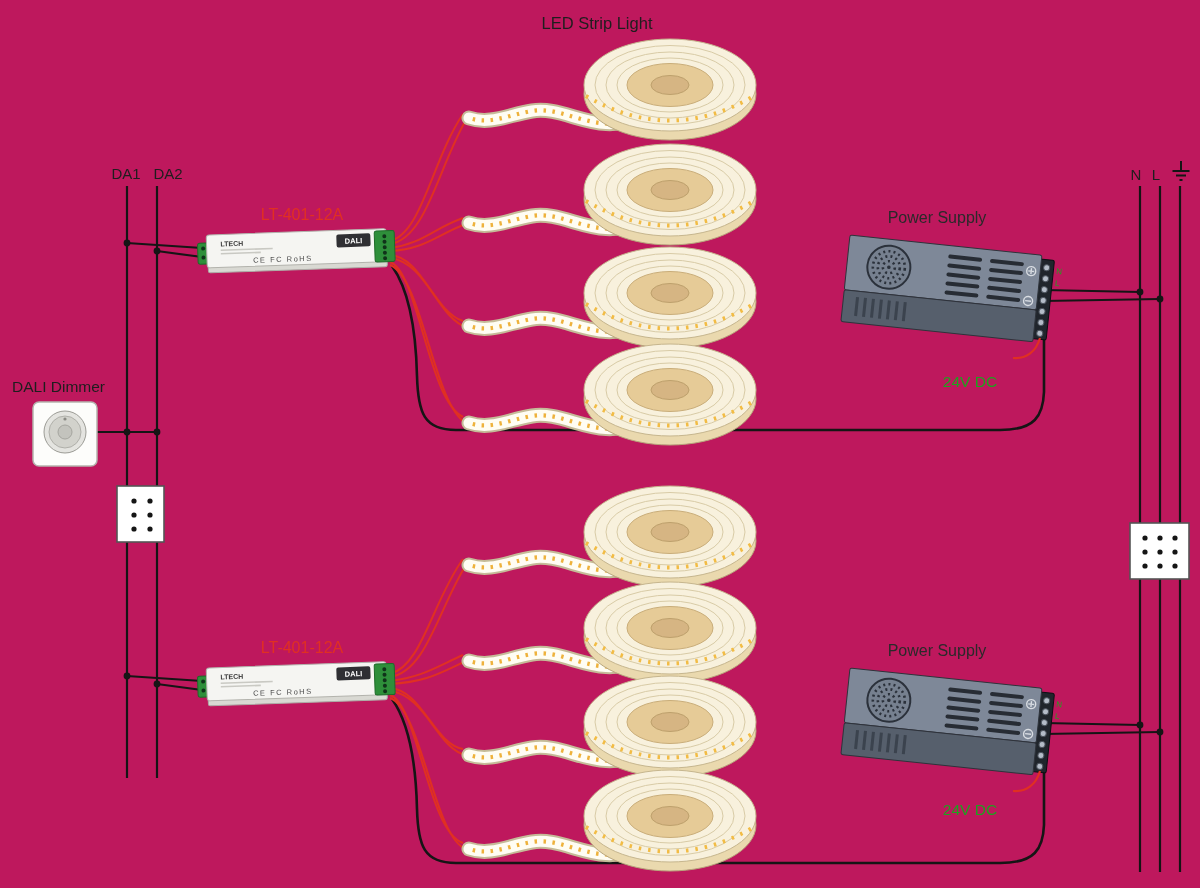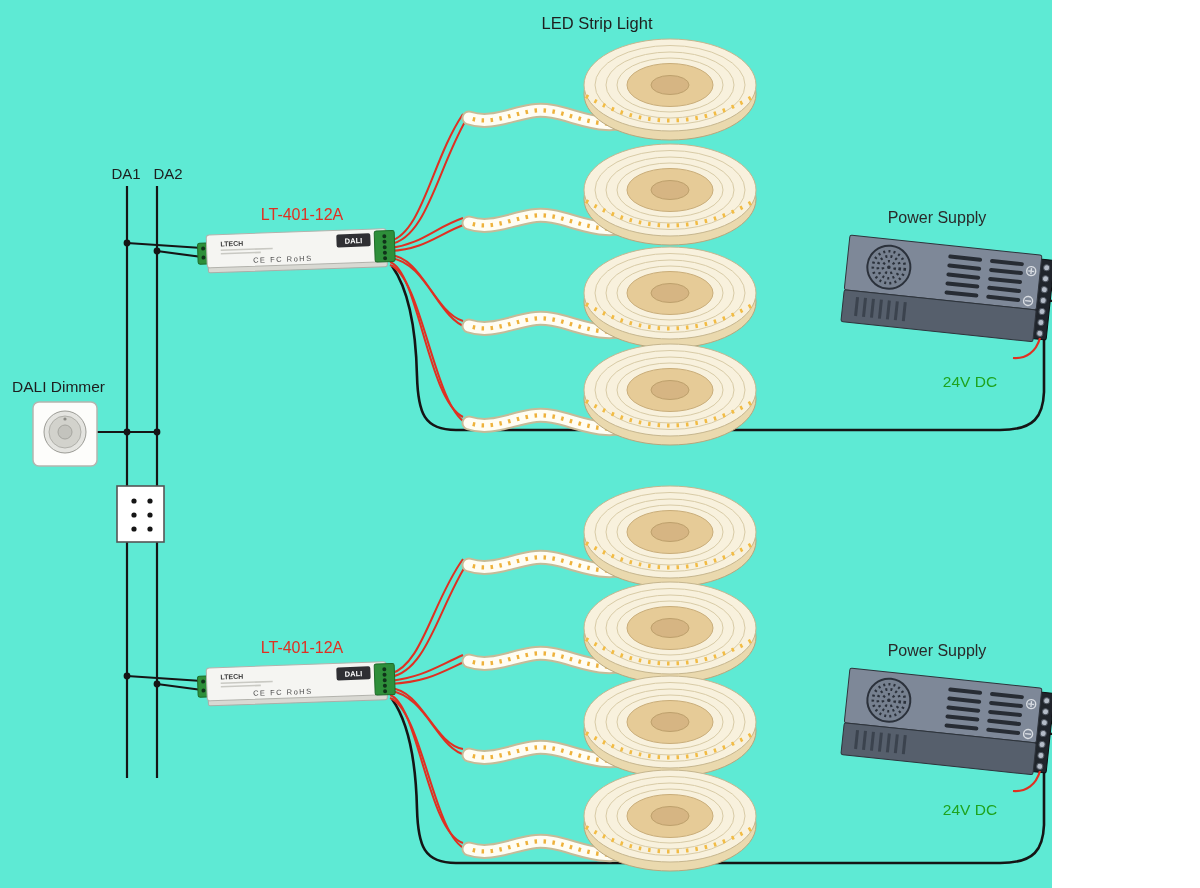--- a/index.html
+++ b/index.html
@@ -1,16 +1,16 @@
 <!DOCTYPE html>
 <html><head>
 <meta charset="utf-8">
 <style>
   html,body{margin:0;padding:0;background:#ffffff;}
-  .canvas{position:relative;width:1052px;height:888px;background:#5eead4;overflow:hidden;}
+  .canvas{position:relative;width:1200px;height:888px;background:#be185d;overflow:hidden;}
   svg{display:block;}
   text{font-family:"Liberation Sans","DejaVu Sans",sans-serif;}
 </style>
 </head>
 <body>
 
 <div class="canvas">
 <svg width="1200" height="888" viewBox="0 0 1200 888">
   <defs>
 

